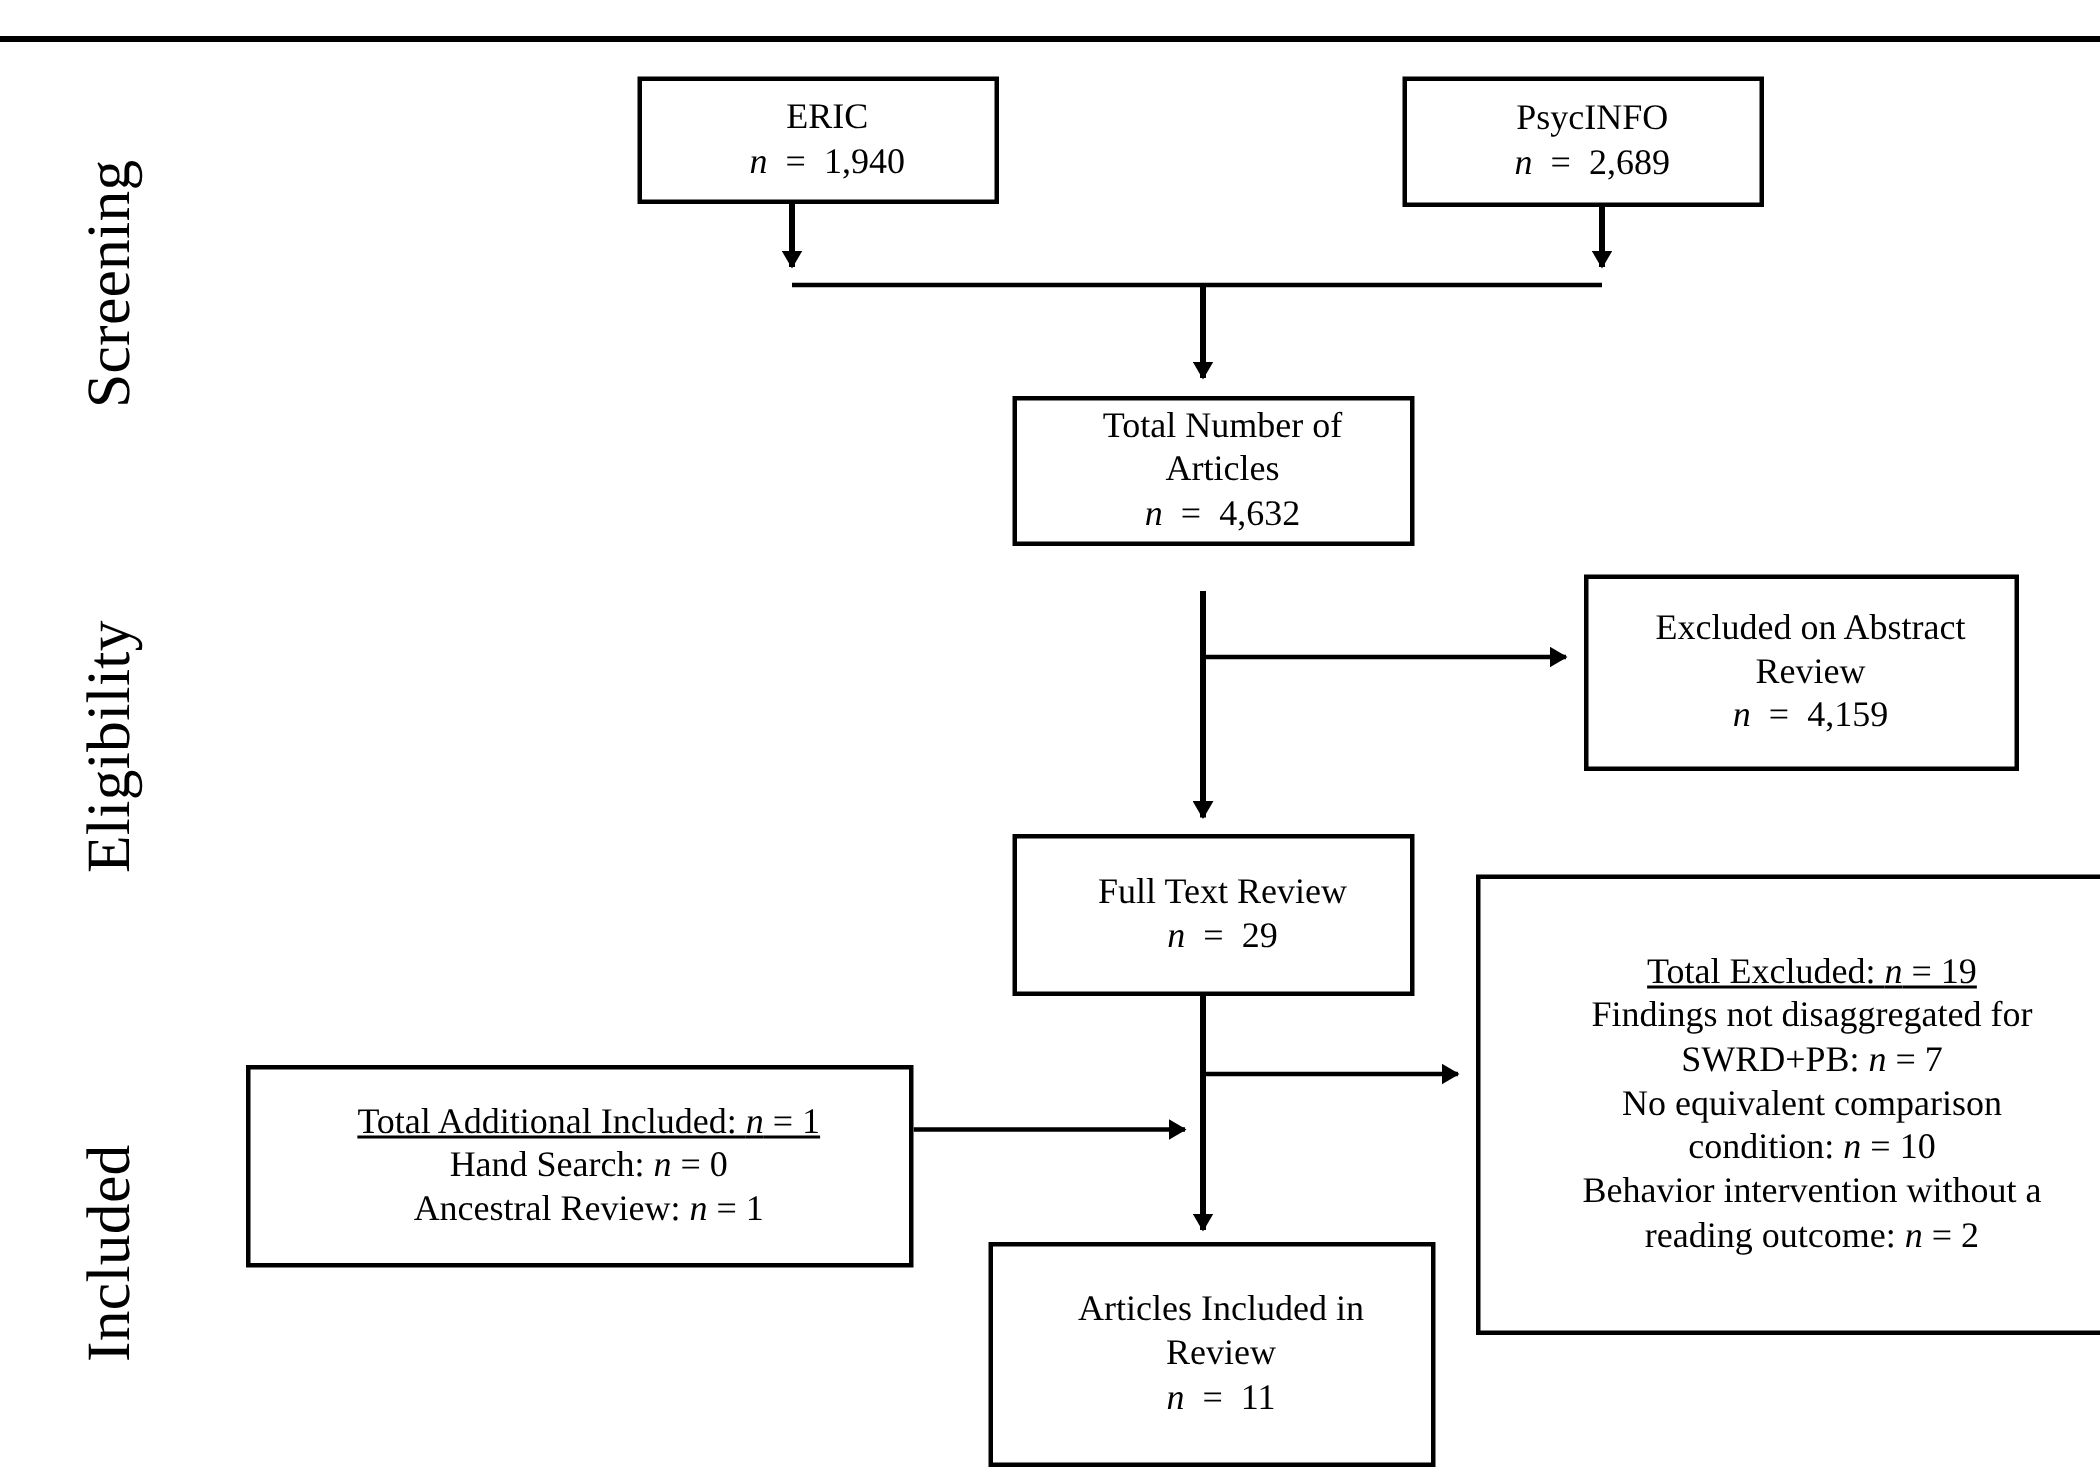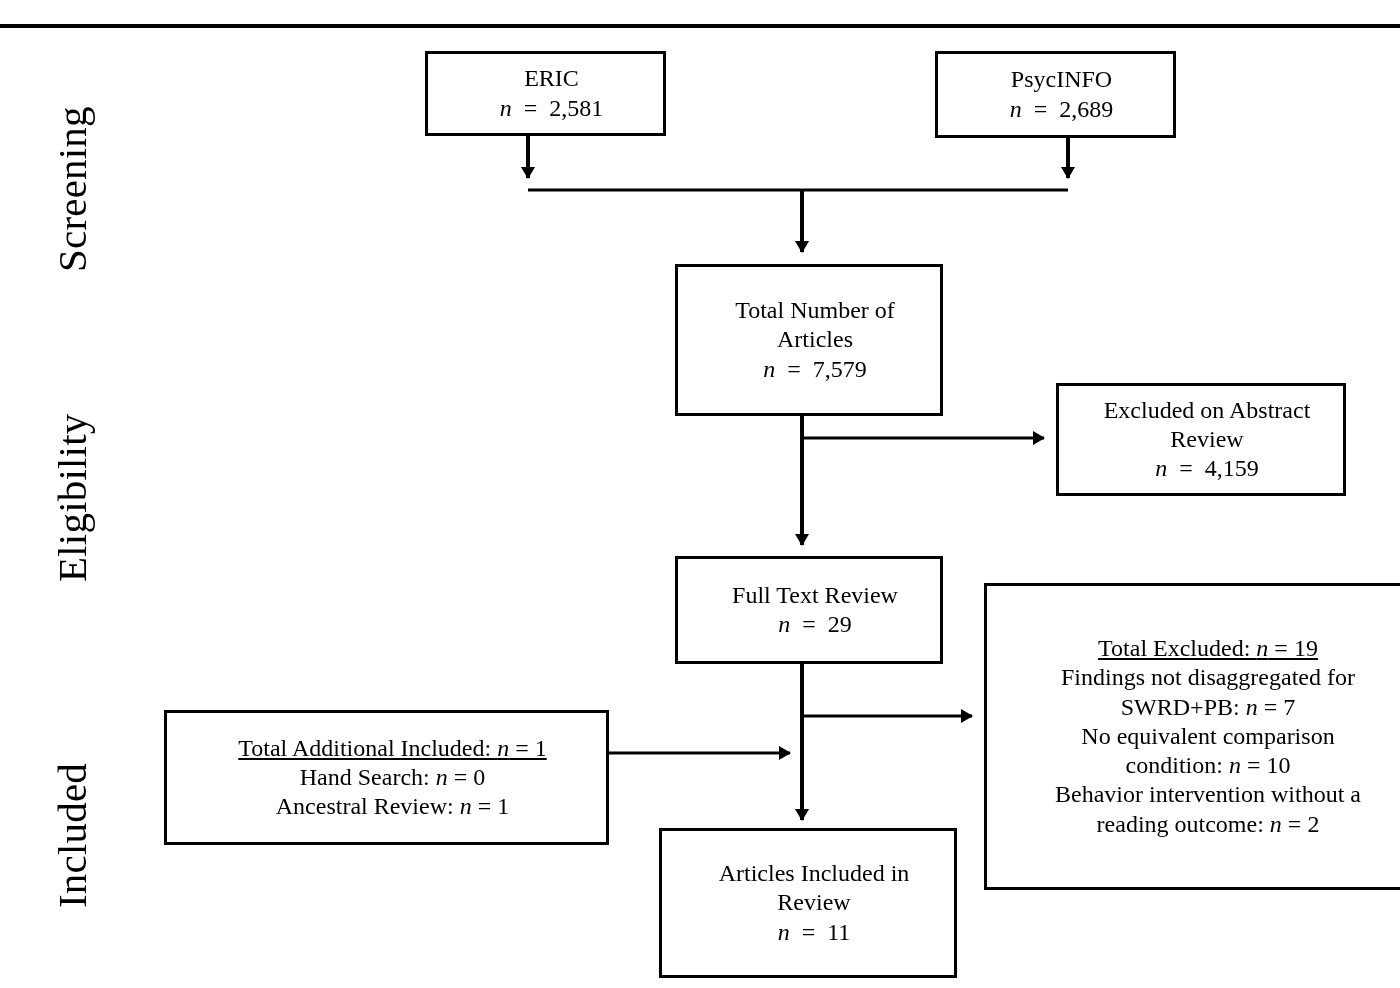--- a/index.html
+++ b/index.html
@@ -115,44 +115,44 @@
 
   <div class="stage-label" style="left:52px; top:582px;">Eligibility</div>
 
   <div class="stage-label" style="left:52px; top:908px;">Included</div>
 
   <div class="node-box" style="left:425px; top:51px; width:241px; height:85px;">
     <div class="node-line">ERIC</div>
     <div class="node-line">
       <span class="it">n</span>
       <span>&nbsp;=&nbsp;</span>
-      <span>2,581</span>
+      <span>1,940</span>
     </div>
   </div>
 
   <div class="node-box" style="left:935px; top:51px; width:241px; height:87px;justify-content:center;">
     <div class="node-line">PsycINFO</div>
     <div class="node-line">
       <span class="it">n</span>
       <span>&nbsp;=&nbsp;</span>
       <span>2,689</span>
     </div>
   </div>
 
-  <div class="node-box" style="left:675px; top:264px; width:268px; height:152px;align-items:center;">
+  <div class="node-box" style="left:675px; top:264px; width:268px; height:100px;align-items:center;">
     <div class="node-line">Total Number of</div>
     <div class="node-line">Articles</div>
     <div class="node-line">
       <span class="it">n</span>
       <span>&nbsp;=&nbsp;</span>
-      <span>7,579</span>
+      <span>4,632</span>
     </div>
   </div>
 
-  <div class="node-box" style="left:1056px; top:383px; width:290px; height:113px;">
+  <div class="node-box" style="left:1056px; top:383px; width:290px; height:131px;">
     <div class="node-line">Excluded on Abstract</div>
     <div class="node-line">Review</div>
     <div class="node-line">
       <span class="it">n</span>
       <span>&nbsp;=&nbsp;</span>
       <span>4,159</span>
     </div>
   </div>
 
   <div class="node-box" style="left:675px; top:556px; width:268px; height:108px;">

